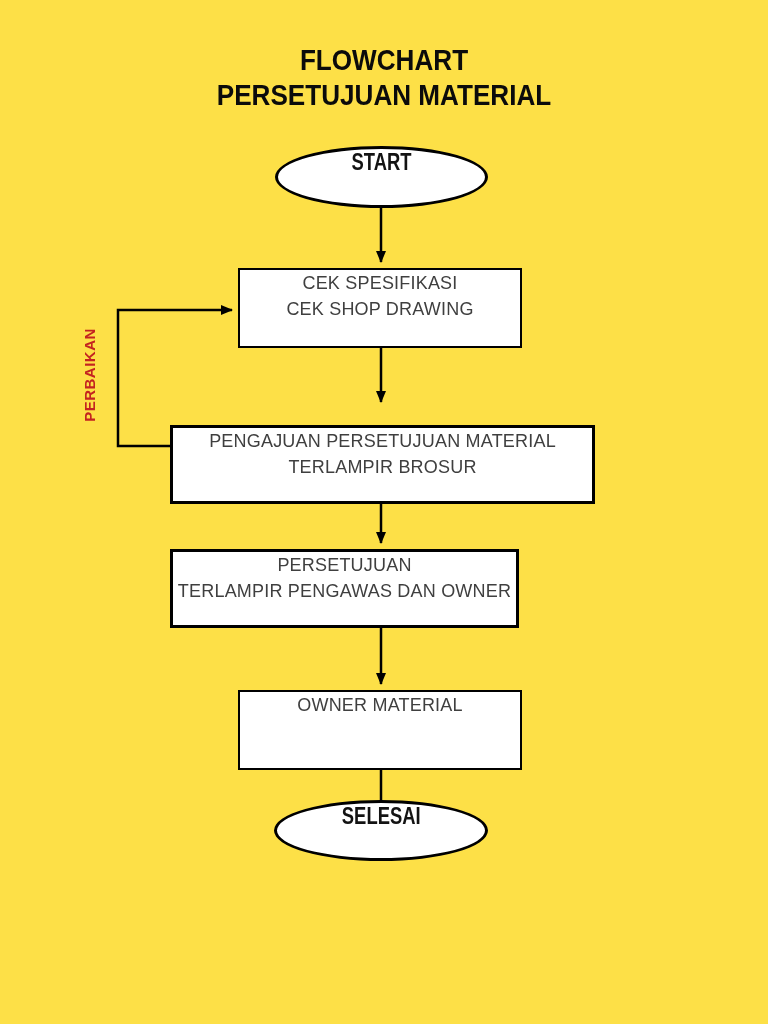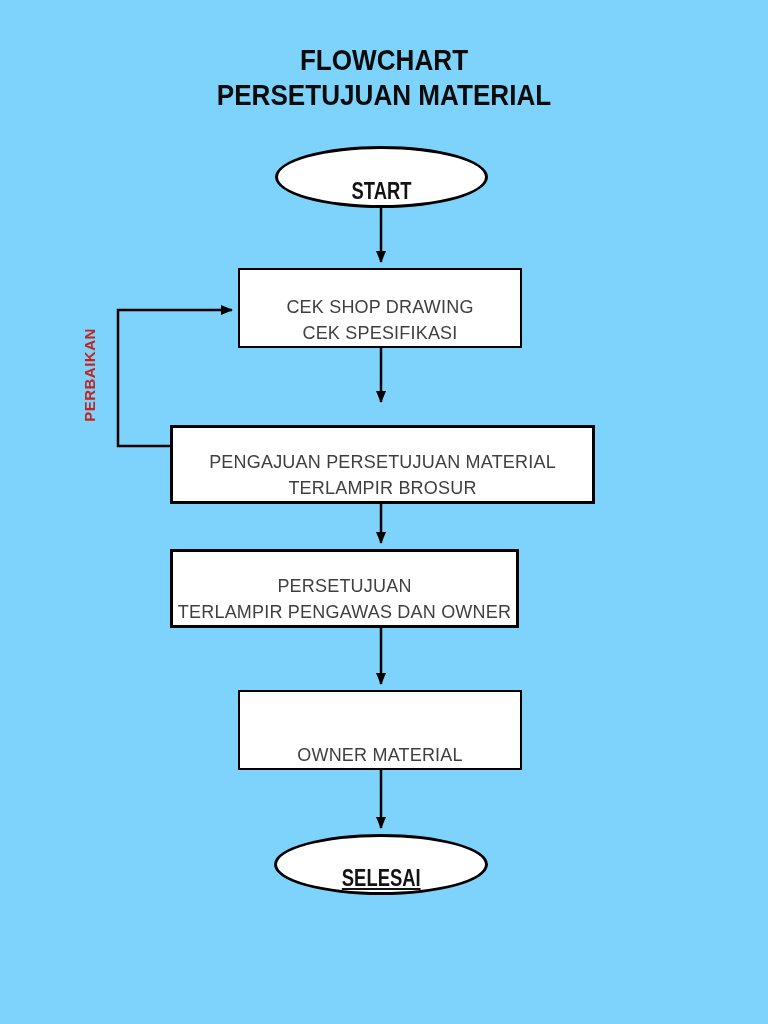--- a/index.html
+++ b/index.html
@@ -4,21 +4,21 @@
 <style>
   html, body {
     margin: 0;
     padding: 0;
     background: #ffffff;
   }
   .page {
     position: relative;
     width: 768px;
     height: 1024px;
-    background: #7dd3fc;
+    background: #fde047;
     overflow: hidden;
     font-family: "Liberation Sans", sans-serif;
   }
   .title {
     position: absolute;
     left: 0;
     top: 42px;
     width: 768px;
     text-align: center;
     font-size: 30px;
@@ -32,21 +32,21 @@
     position: absolute;
     left: 0;
     top: 0;
     width: 768px;
     height: 1024px;
     pointer-events: none;
   }
   .node {
     position: absolute;
     display: flex;
-    align-items: flex-end;
+    align-items: flex-start;
     justify-content: center;
     text-align: center;
     box-sizing: border-box;
     background: #ffffff;
   }
   .terminator {
     border: 3px solid #000000;
     border-radius: 50%;
     font-weight: bold;
     font-size: 23px;
@@ -104,22 +104,22 @@
     <line x1="381" y1="770" x2="381" y2="828" stroke="#000000" stroke-width="2.5" marker-end="url(#arrowhead)"></line>
     <polyline points="170,446 118,446 118,310 232,310" fill="none" stroke="#000000" stroke-width="2.5" marker-end="url(#arrowhead)"></polyline>
   </svg>
 
   <div class="node terminator" style="left:275px; top:146px; width:213px; height:62px;">
     <span class="lbl">START</span>
   </div>
 
   <div class="node process" style="left:238px; top:268px; width:284px; height:80px;">
     <div>
+      <div>CEK SPESIFIKASI</div>
       <div>CEK SHOP DRAWING</div>
-      <div>CEK SPESIFIKASI</div>
     </div>
   </div>
 
   <div class="node process thick" style="left:170px; top:408px; width:425px; height:79px;margin-top:17px;">
     <div>
       <div>PENGAJUAN PERSETUJUAN MATERIAL</div>
       <div>TERLAMPIR BROSUR</div>
     </div>
   </div>
 
@@ -127,19 +127,19 @@
     <div>
       <div>PERSETUJUAN</div>
       <div>TERLAMPIR PENGAWAS DAN OWNER</div>
     </div>
   </div>
 
   <div class="node process" style="left:238px; top:690px; width:284px; height:80px;">
     <div>OWNER MATERIAL</div>
   </div>
 
-  <div class="node terminator" style="left:274px; top:834px; width:214px; height:61px;text-decoration:underline;">
+  <div class="node terminator" style="left:274px; top:800px; width:214px; height:61px;">
     <span class="lbl">SELESAI</span>
   </div>
 
   <div class="perbaikan">PERBAIKAN</div>
 
 </div>
 
 </body></html>

